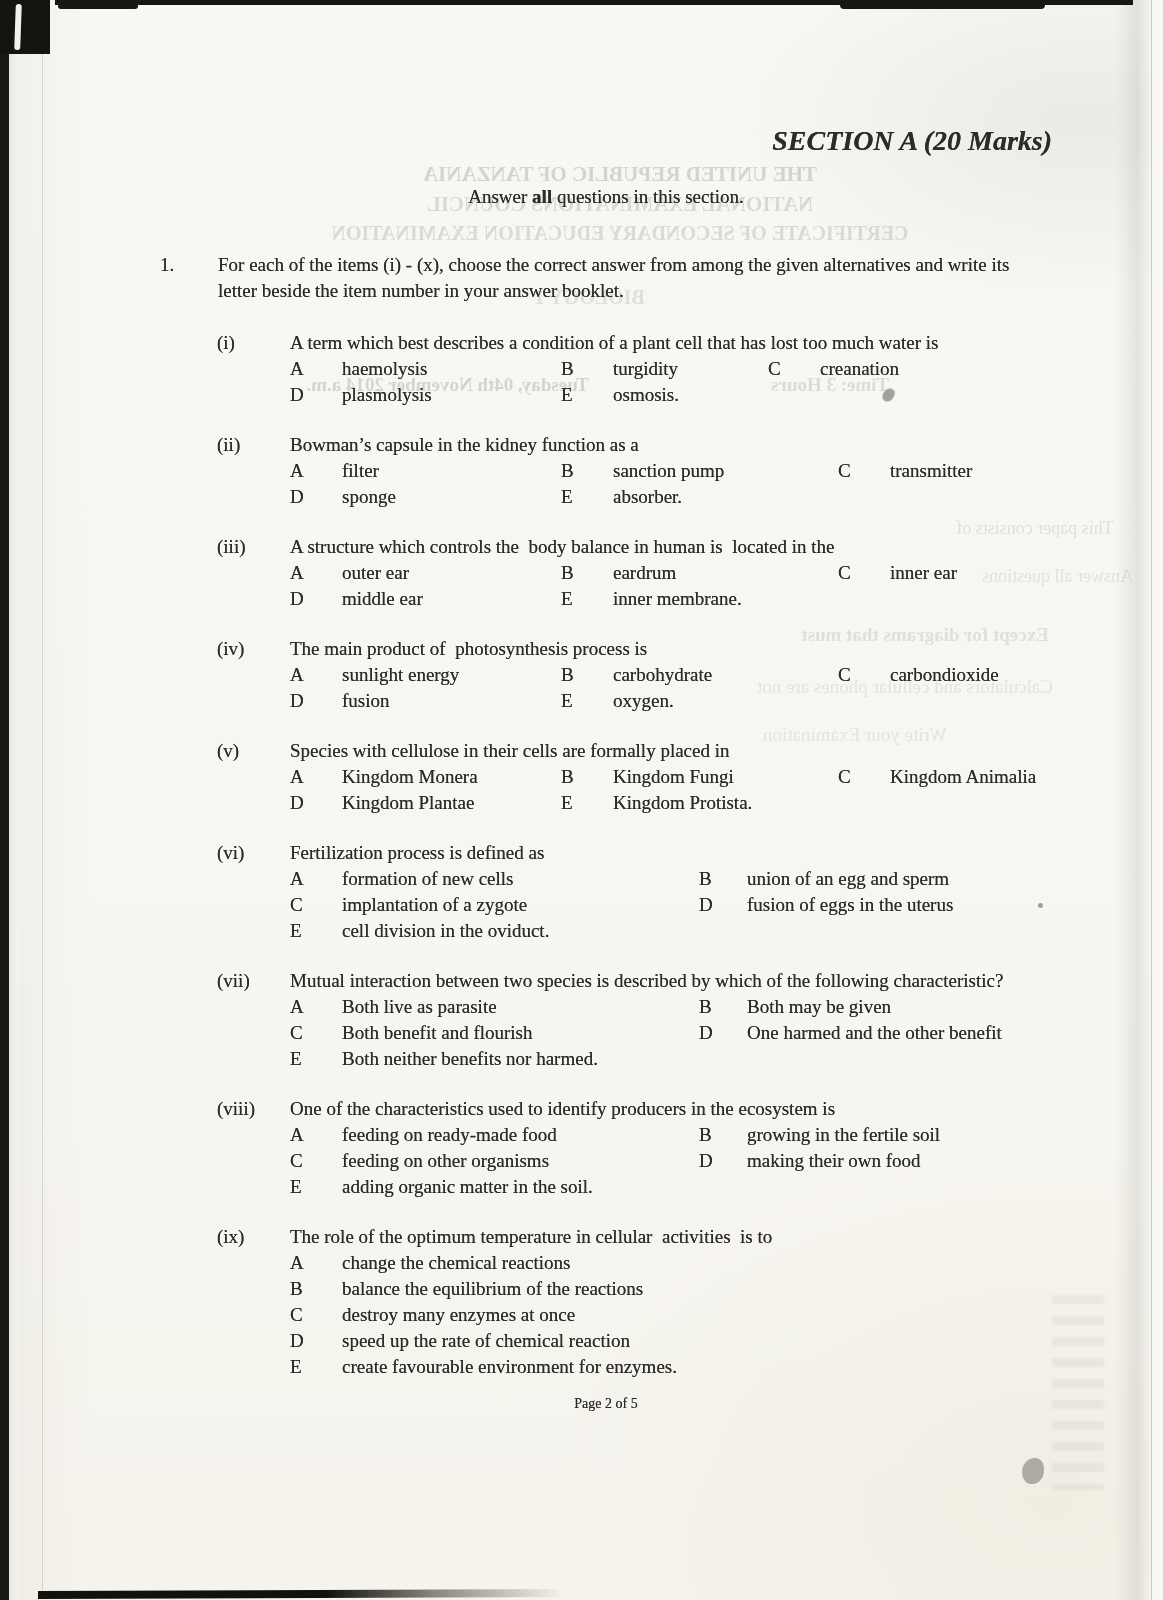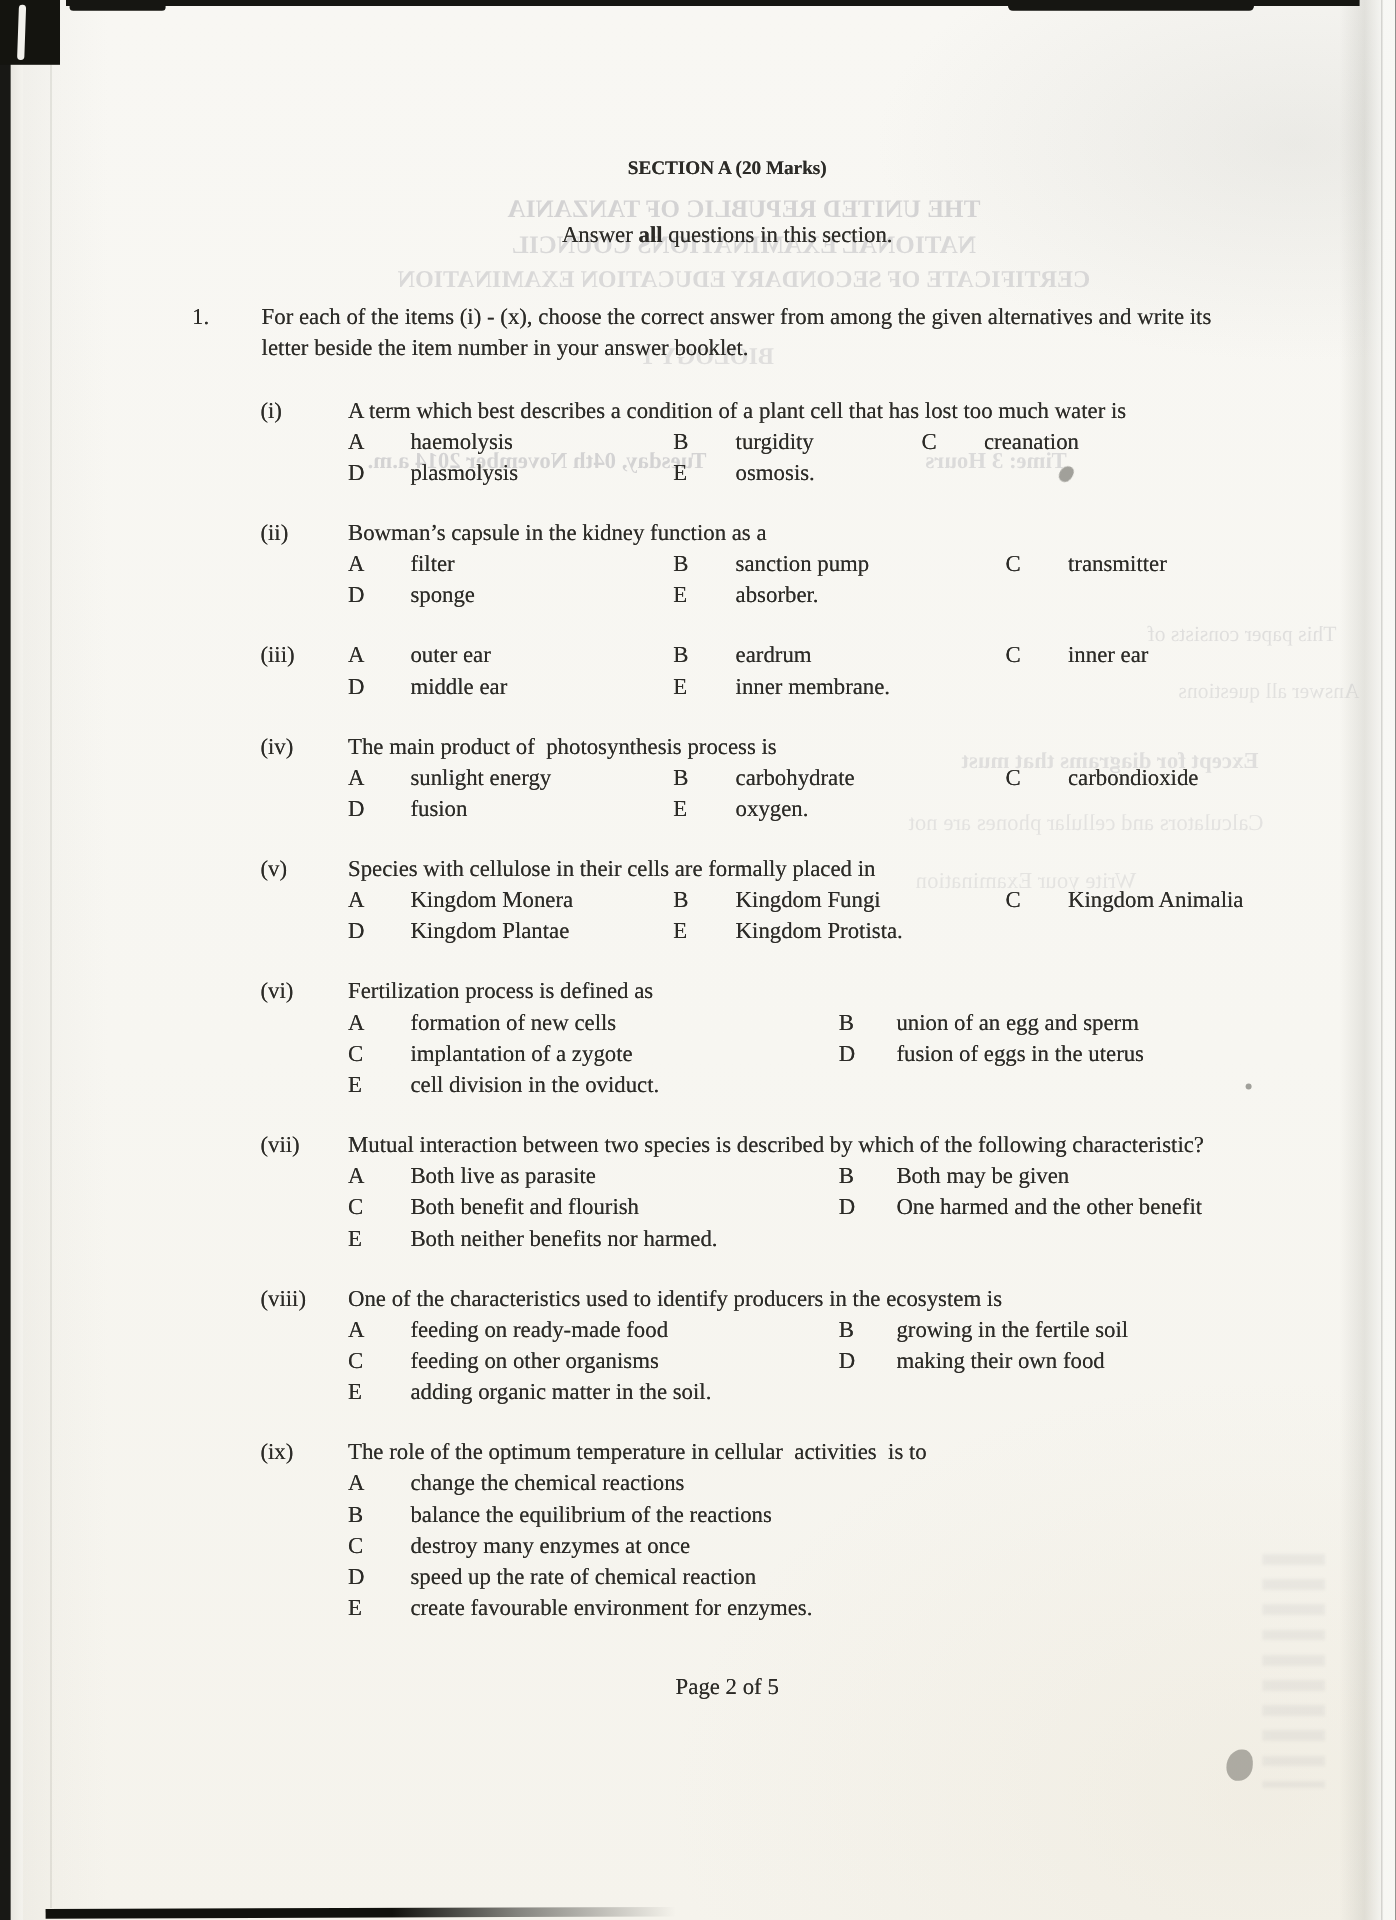--- a/index.html
+++ b/index.html
@@ -34,37 +34,37 @@
   .bleed{position:absolute;transform:scaleX(-1);color:#84848f;filter:blur(.6px);
     font-weight:bold;white-space:nowrap;text-align:center;pointer-events:none;}
   .bleed.light{font-weight:normal;}
   .bleed-strip{position:absolute;left:1052px;top:1295px;width:52px;height:195px;opacity:.5;filter:blur(1.2px);
     background:repeating-linear-gradient(180deg,rgba(128,128,138,.18) 0 9px,rgba(128,128,138,0) 9px 21px);}
   .smudge{position:absolute;background:#5b5a53;border-radius:60% 40% 55% 45%;filter:blur(.5px);}
   .speck{position:absolute;background:#4a4944;border-radius:50%;}
   
   .content{position:absolute;left:160px;top:128px;width:892px;font-size:19px;line-height:26px;
     text-shadow:0 0 .4px rgba(45,44,40,.8);}
-  .title{text-align:center;font-size:16px;font-weight:bold;margin:0 0 30px 0;line-height:26px;}
+  .title{text-align:right;font-size:28px;font-weight:bold;margin:0 0 30px 0;line-height:26px;font-style:italic;}
   .instruction{text-align:center;margin:0 0 42px 0;position:relative;z-index:2;}
   .q1{display:flex;margin:0 0 26px 0;position:relative;z-index:2;}
   .q1-num{width:58px;flex:none;}
   .q1-text{width:828px;white-space:pre-wrap;}
   .items{position:relative;z-index:2;}
   .item{display:flex;padding-left:57px;margin-bottom:24px;}
   .item-label{width:73px;flex:none;}
   .item-body{width:762px;flex:none;font-family:Liberation Serif, serif;}
   .q{white-space:pre-wrap;}
   .opts-grid{display:grid;}
   .g3n{grid-template-columns:52px 219px 52px 155px 52px 1fr;}
   .g3 {grid-template-columns:52px 219px 52px 225px 52px 1fr;}
   .g2 {grid-template-columns:52px 357px 48px 1fr;}
   .gl {grid-template-columns:52px 1fr;}
   .opt-letter,.opt-text{line-height:26px;}
-  .footer{position:absolute;left:160px;top:1396px;width:892px;text-align:center;font-size:19px;
+  .footer{position:absolute;left:160px;top:1396px;width:892px;text-align:center;font-size:14px;
     text-shadow:0 0 .4px rgba(45,44,40,.8);}
 </style>
 </head>
 <body>
 
 <div class="page">
 
   <div class="bleed" style="left:300px;top:162px;width:640px;font-size:21px;opacity:.30;">THE UNITED REPUBLIC OF TANZANIA</div>
   <div class="bleed" style="left:300px;top:192px;width:640px;font-size:21px;opacity:.26;">NATIONAL EXAMINATIONS COUNCIL</div>
   <div class="bleed" style="left:250px;top:222px;width:740px;font-size:20px;opacity:.25;">CERTIFICATE OF SECONDARY EDUCATION EXAMINATION</div>
@@ -135,20 +135,21 @@
               <span class="opt-letter">D</span>
               <span class="opt-text">sponge</span>
               <span class="opt-letter">E</span>
               <span class="opt-text">absorber.</span>
             </div>
           </div>
         </div>
         <div class="item">
           <div class="item-label">(iii)</div>
           <div class="item-body">
+            <div class="q">A structure which controls the  body balance in human is  located in the</div>
             <div class="opts-grid g3">
               <span class="opt-letter">A</span>
               <span class="opt-text">outer ear</span>
               <span class="opt-letter">B</span>
               <span class="opt-text">eardrum</span>
               <span class="opt-letter">C</span>
               <span class="opt-text">inner ear</span>
               <span class="opt-letter">D</span>
               <span class="opt-text">middle ear</span>
               <span class="opt-letter">E</span>

